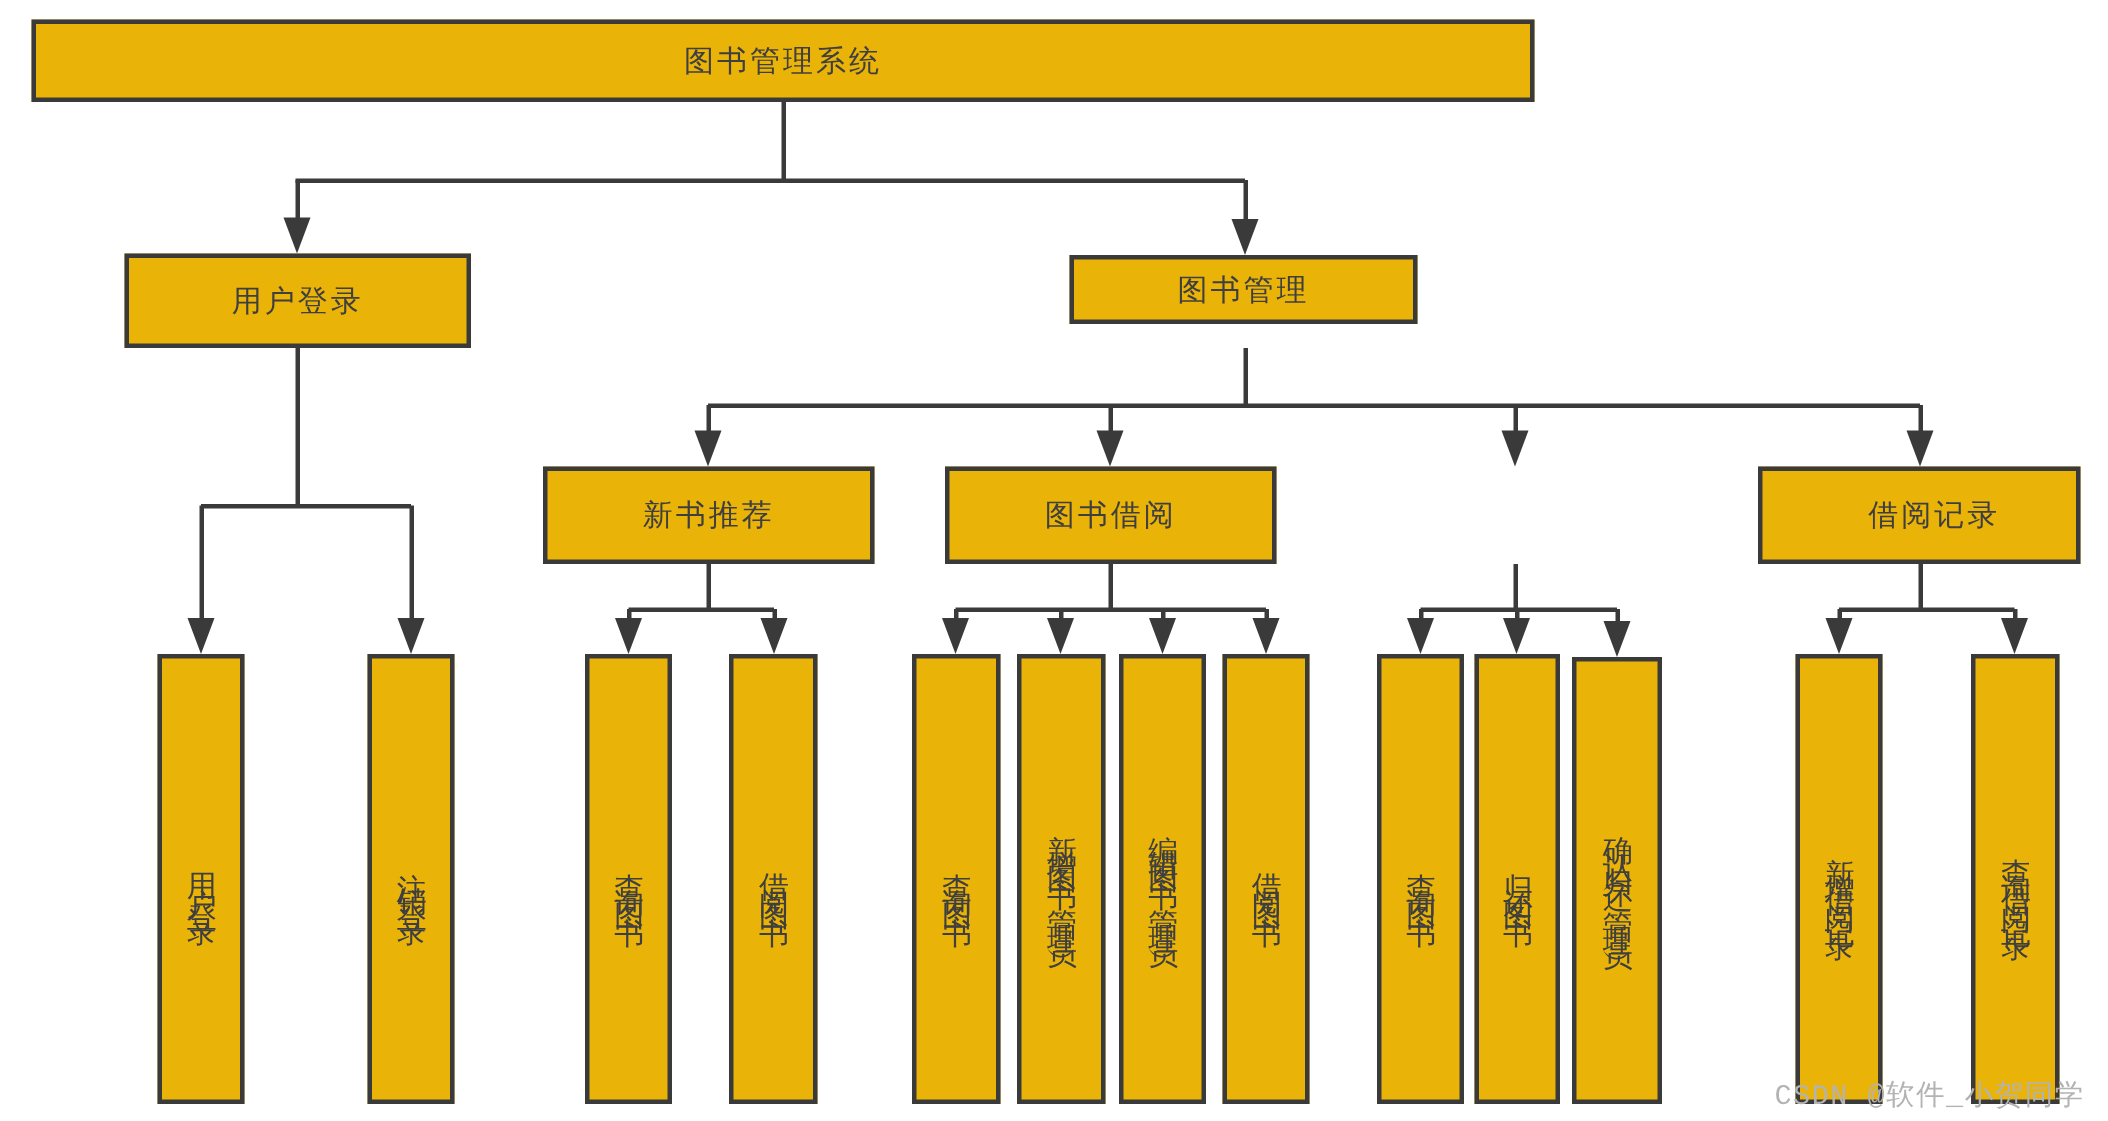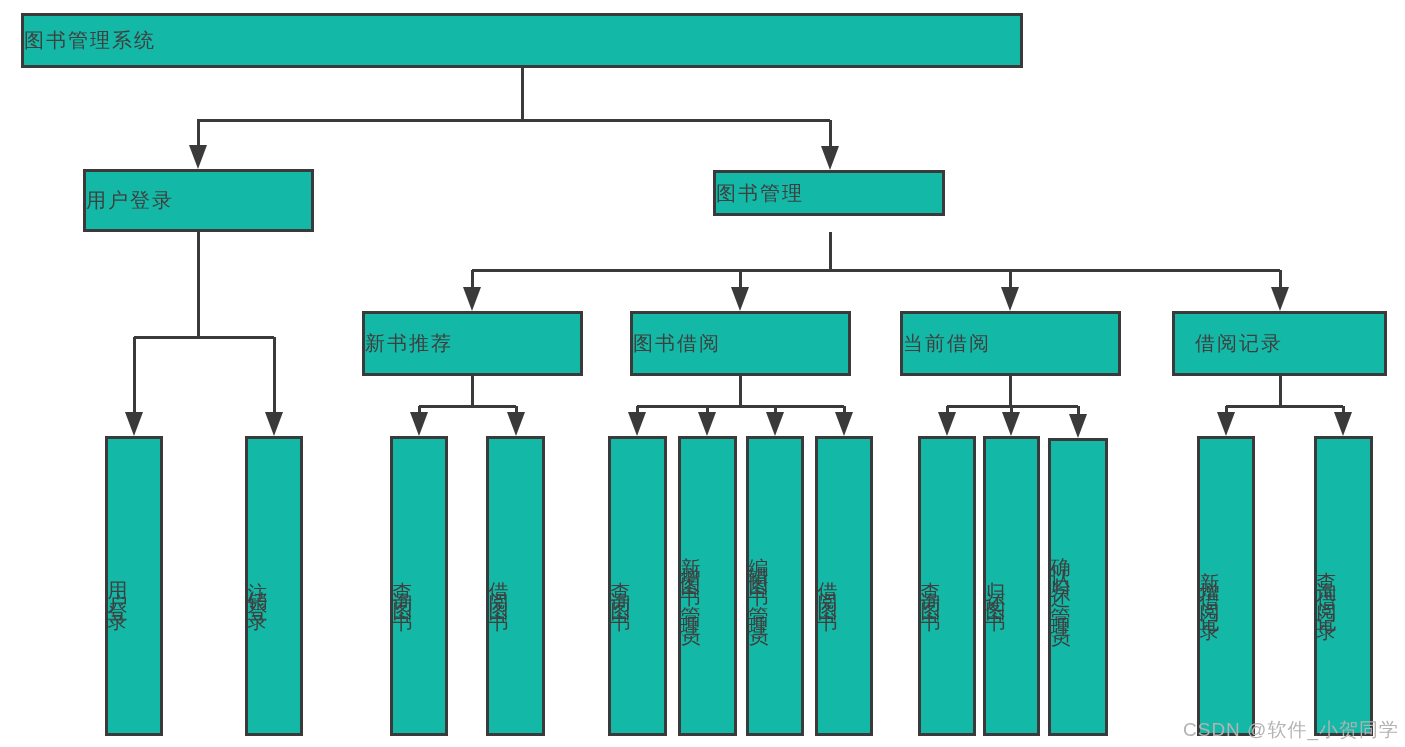--- a/index.html
+++ b/index.html
@@ -8,25 +8,25 @@
     position: relative;
     width: 1405px;
     height: 747px;
     background: #ffffff;
     font-family: "Liberation Sans", sans-serif;
     overflow: hidden;
   }
   .node {
     position: absolute;
     box-sizing: border-box;
-    background: #14b8a6;
+    background: #eab308;
     border: 3px solid #3a3a3a;
     display: flex;
     align-items: center;
-    justify-content: flex-start;
+    justify-content: center;
     color: #3f3f3f;
     z-index: 2;
   }
   .node .lbl { font-size: 20px; letter-spacing: 2px; white-space: nowrap; }
   .node.vert .lbl {
     writing-mode: vertical-rl;
     text-orientation: mixed;
     letter-spacing: 10px;
     line-height: 1;
     white-space: nowrap;
@@ -42,20 +42,21 @@
   }
   .watermark {
     position: absolute;
     top: 717px;
     left: 1183px;
     font-size: 19px;
     color: #b3b3b3;
     letter-spacing: 1px;
     white-space: nowrap;
     z-index: 3;
+    font-family: Liberation Mono, monospace;
   }
 </style>
 </head>
 <body>
 
 <div id="canvas">
   <div class="watermark">CSDN @软件_小贺同学</div>
 <div class="node" style="left: 21px; top: 13px; width: 1002px; height: 55px; border-color: rgb(58, 58, 58);">
       <span class="lbl" style="color: rgb(63, 63, 63);">图书管理系统</span>
     </div>
@@ -63,23 +64,20 @@
       <span class="lbl" style="color: rgb(63, 63, 63);">用户登录</span>
     </div>
     <div class="node" style="left: 713px; top: 170px; width: 232px; height: 46px; border-color: rgb(58, 58, 58);">
       <span class="lbl" style="color: rgb(63, 63, 63);">图书管理</span>
     </div>
     <div class="node" style="left: 362px; top: 311px; width: 221px; height: 65px; border-color: rgb(58, 58, 58);">
       <span class="lbl" style="color: rgb(63, 63, 63);">新书推荐</span>
     </div>
     <div class="node" style="left: 630px; top: 311px; width: 221px; height: 65px; border-color: rgb(58, 58, 58);">
       <span class="lbl" style="color: rgb(63, 63, 63);">图书借阅</span>
-    </div>
-    <div class="node" style="left: 900px; top: 311px; width: 221px; height: 65px; border-color: rgb(58, 58, 58);">
-      <span class="lbl" style="color: rgb(63, 63, 63);">当前借阅</span>
     </div>
     <div class="node" style="left: 1172px; top: 311px; width: 215px; height: 65px; border-color: rgb(58, 58, 58);">
       <span class="lbl" style="color: rgb(63, 63, 63); margin-left: 20px;">借阅记录</span>
     </div>
     <div class="node vert" style="left: 105px; top: 436px; width: 58px; height: 300px; border-color: rgb(58, 58, 58);">
       <span class="lbl" style="color: rgb(63, 63, 63);">用户登录</span>
     </div>
     <div class="node vert" style="left: 245px; top: 436px; width: 58px; height: 300px; border-color: rgb(58, 58, 58);">
       <span class="lbl" style="color: rgb(63, 63, 63);">注销登录</span>
     </div>

